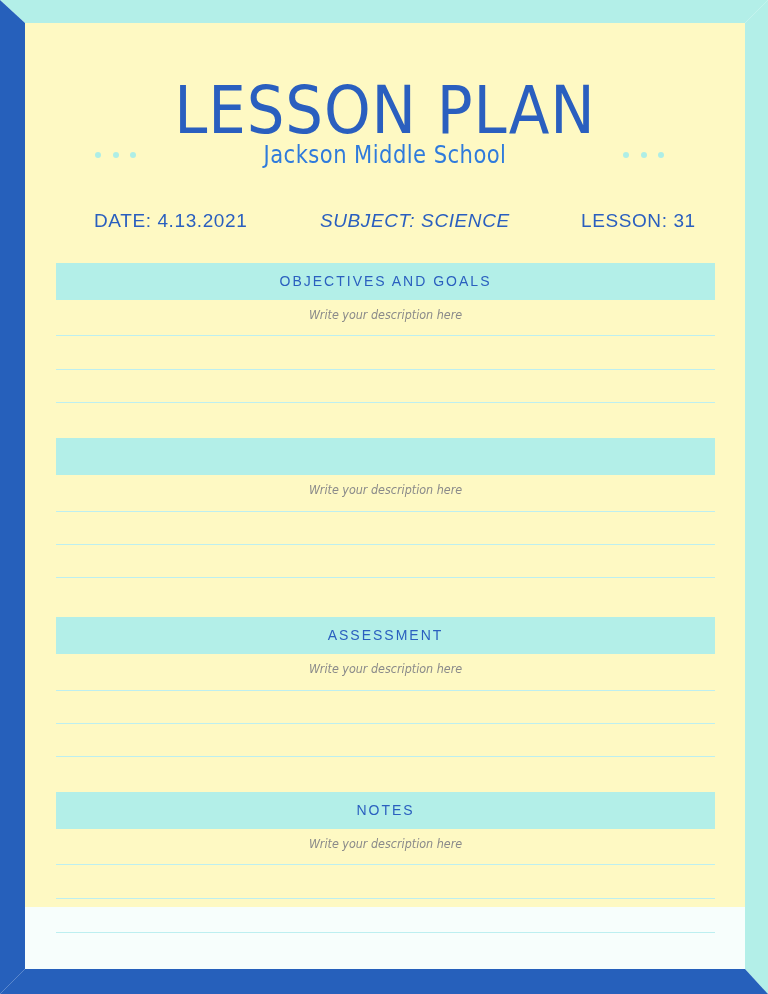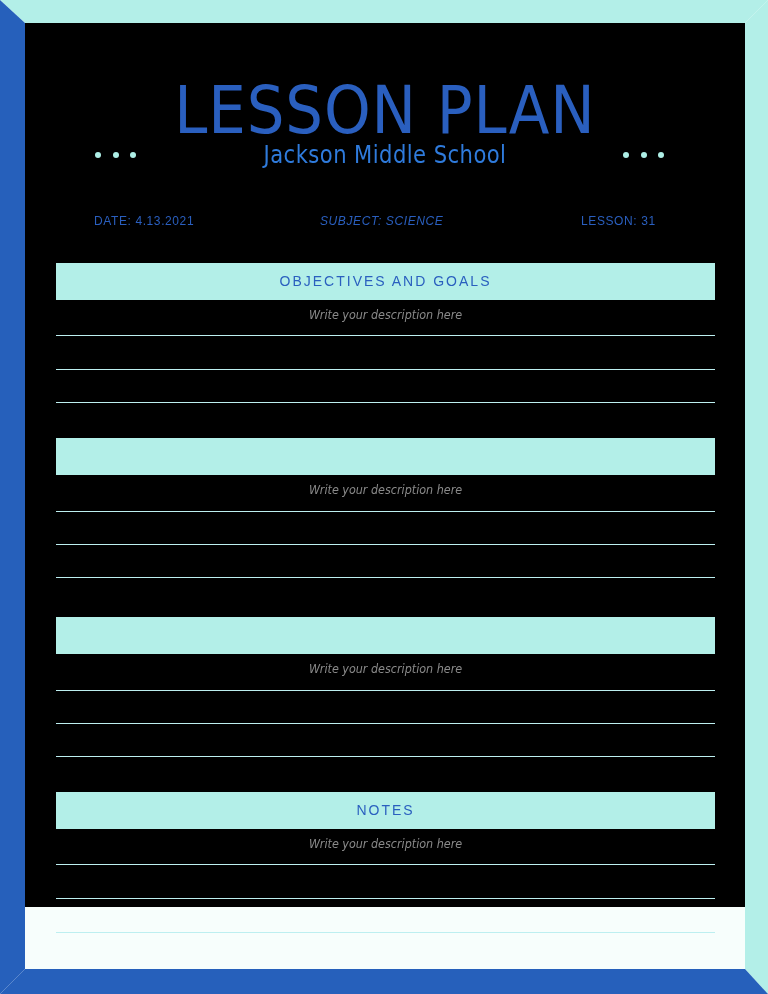--- a/index.html
+++ b/index.html
@@ -4,21 +4,21 @@
 <style>
   html, body { margin: 0; padding: 0; }
   body {
     width: 768px; height: 994px; position: relative; overflow: hidden;
     background: #f7fefc;
     font-family: "Liberation Sans", "DejaVu Sans", sans-serif;
   }
   .frame { position: absolute; left: 0; top: 0; width: 768px; height: 994px; }
   .page {
     position: absolute; left: 25px; top: 23px; width: 720px; height: 884px;
-    background: #000000;
+    background: #fef9c3;
   }
   .title-row {
     position: absolute; left: 0; top: 58px; width: 720px; height: 60px;
   }
   .title {
     position: absolute; left: 0; width: 720px; top: -6px; text-align: center;
     color: #2a5fbf; font-size: 66px; line-height: 72px; letter-spacing: 1px;
     font-family: "DejaVu Sans", sans-serif; font-weight: normal;
     transform: scaleX(0.9); transform-origin: 360px 0;
   }
@@ -27,21 +27,21 @@
     position: absolute; top: 0; width: 6px; height: 6px; border-radius: 50%;
     background: #aeeee6;
   }
   .subtitle {
     position: absolute; left: 0; top: 117px; width: 720px; text-align: center;
     color: #2f7bdc; font-size: 24px; line-height: 30px; letter-spacing: 0.5px;
     font-family: "DejaVu Sans", sans-serif;
     transform: scaleX(0.88); transform-origin: 360px 0;
   }
   .meta {
-    position: absolute; top: 190px; font-size: 12px; line-height: 16px;
+    position: absolute; top: 190px; font-size: 19px; line-height: 16px;
     color: #2a5fbf; letter-spacing: 0.6px;
   }
   .section { position: absolute; left: 31px; width: 659px; }
   .section-bar {
     position: absolute; left: 0; top: 0; width: 659px; height: 37px;
     background: #b3efe8;
   }
   .section-title {
     position: absolute; left: 0; top: 0; width: 659px; height: 37px; line-height: 37px;
     text-align: center; color: #2a5fbf; font-size: 14px; letter-spacing: 2px;
@@ -104,20 +104,21 @@
   <div class="section" style="top:415px; height:140px;">
     <div class="section-bar"></div>
     <div class="placeholder">Write your description here</div>
     <div class="rule" style="top:73px;"></div>
     <div class="rule" style="top:106px;"></div>
     <div class="rule" style="top:139px;"></div>
   </div>
 
   <div class="section" style="top:594px; height:140px;">
     <div class="section-bar"></div>
+    <div class="section-title">ASSESSMENT</div>
     <div class="placeholder">Write your description here</div>
     <div class="rule" style="top:73px;"></div>
     <div class="rule" style="top:106px;"></div>
     <div class="rule" style="top:139px;"></div>
   </div>
 
   <div class="section" style="top:769px; height:140px;">
     <div class="section-bar"></div>
     <div class="section-title">NOTES</div>
     <div class="placeholder">Write your description here</div>

